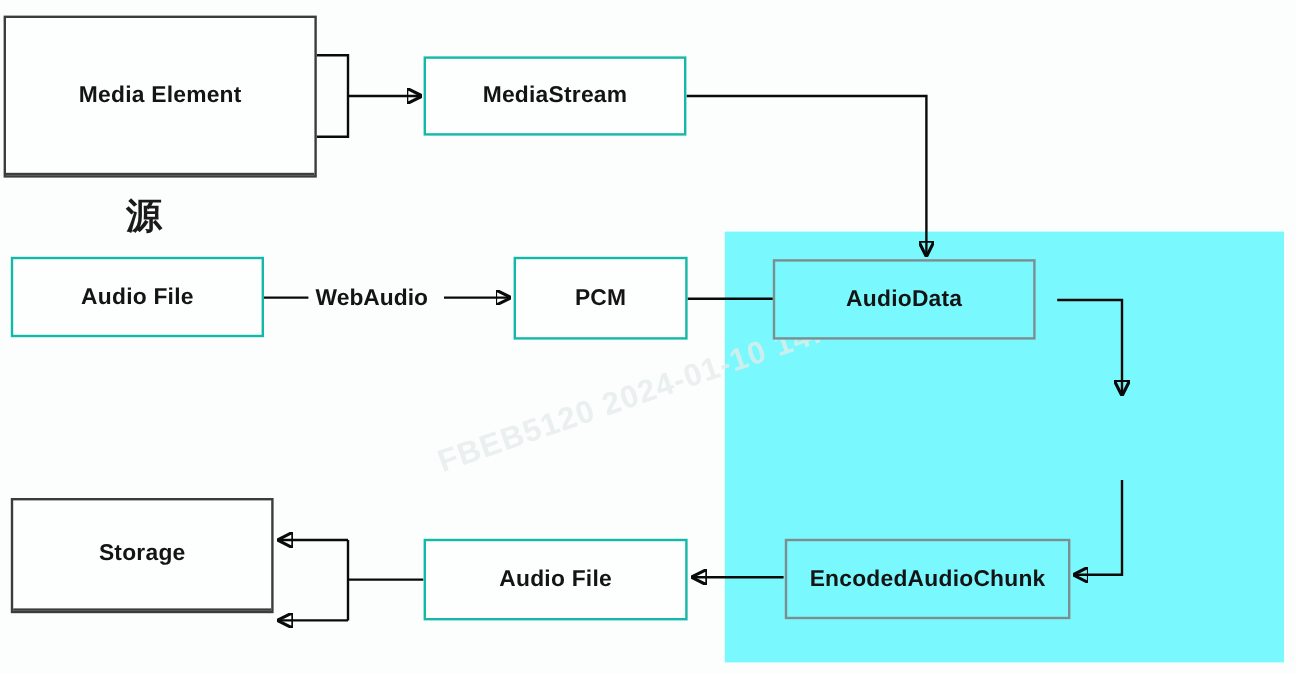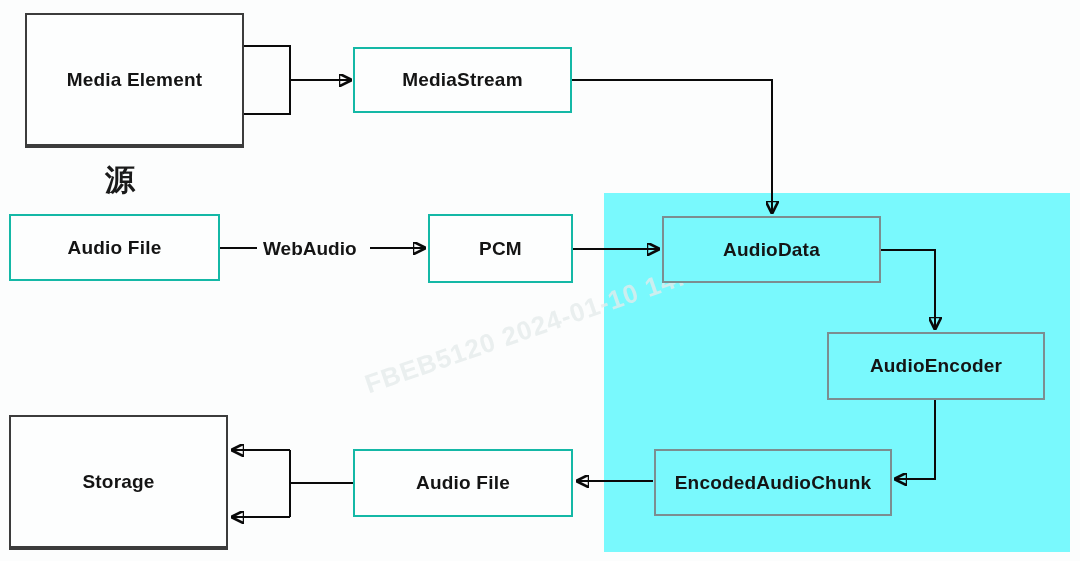--- a/index.html
+++ b/index.html
@@ -88,39 +88,38 @@
     <path d="M572,249 H658" marker-end="url(#arrow)"></path>
     <path d="M881,250 H935 V328" marker-end="url(#arrow)"></path>
     <path d="M935,400 V479 H896" marker-end="url(#arrow)"></path>
     <path d="M653,481 H578" marker-end="url(#arrow)"></path>
     <path d="M353,483 H290"></path>
     <path d="M290,450 V517"></path>
     <path d="M290,450 H233" marker-end="url(#arrow)"></path>
     <path d="M290,517 H233" marker-end="url(#arrow)"></path>
   </svg>
 
-  <div class="group" style="left:25px; top:13px; width:219px; height:135px;">
+  <div class="group" style="left:3px; top:13px; width:261px; height:135px;">
     <div class="cell cell-top">Media Element</div>
   </div>
 
   <div class="source-label" style="left:105px; top:160px;">源</div>
 
   <div class="node" style="left:353px; top:47px; width:219px; height:66px;">MediaStream</div>
 
   <div class="node" style="left:9px; top:214px; width:211px; height:67px;">Audio File</div>
 
   <div class="free-label" style="left:263px; top:238px;">WebAudio</div>
 
   <div class="node" style="left:428px; top:214px; width:145px; height:69px;">PCM</div>
 
-  <div class="node cyan" style="left:662px; top:216px; width:219px; height:67px;">AudioData</div>
+  <div class="node cyan" style="left:644px; top:216px; width:219px; height:67px;">AudioData</div>
 
-  <div class="node cyan" style="left:827px; top:332px; width:218px; height:68px;">AudioEncoder</div>
 
   <div class="node cyan" style="left:654px; top:449px; width:238px; height:67px;">EncodedAudioChunk</div>
 
   <div class="node" style="left:353px; top:449px; width:220px; height:68px;">Audio File</div>
 
-  <div class="group" style="left:9px; top:415px; width:219px; height:135px;">
+  <div class="group" style="left:9px; top:415px; width:219px; height:96px;">
     <div class="cell cell-top">Storage</div>
   </div>
 
 </div>
 
 </body></html>

